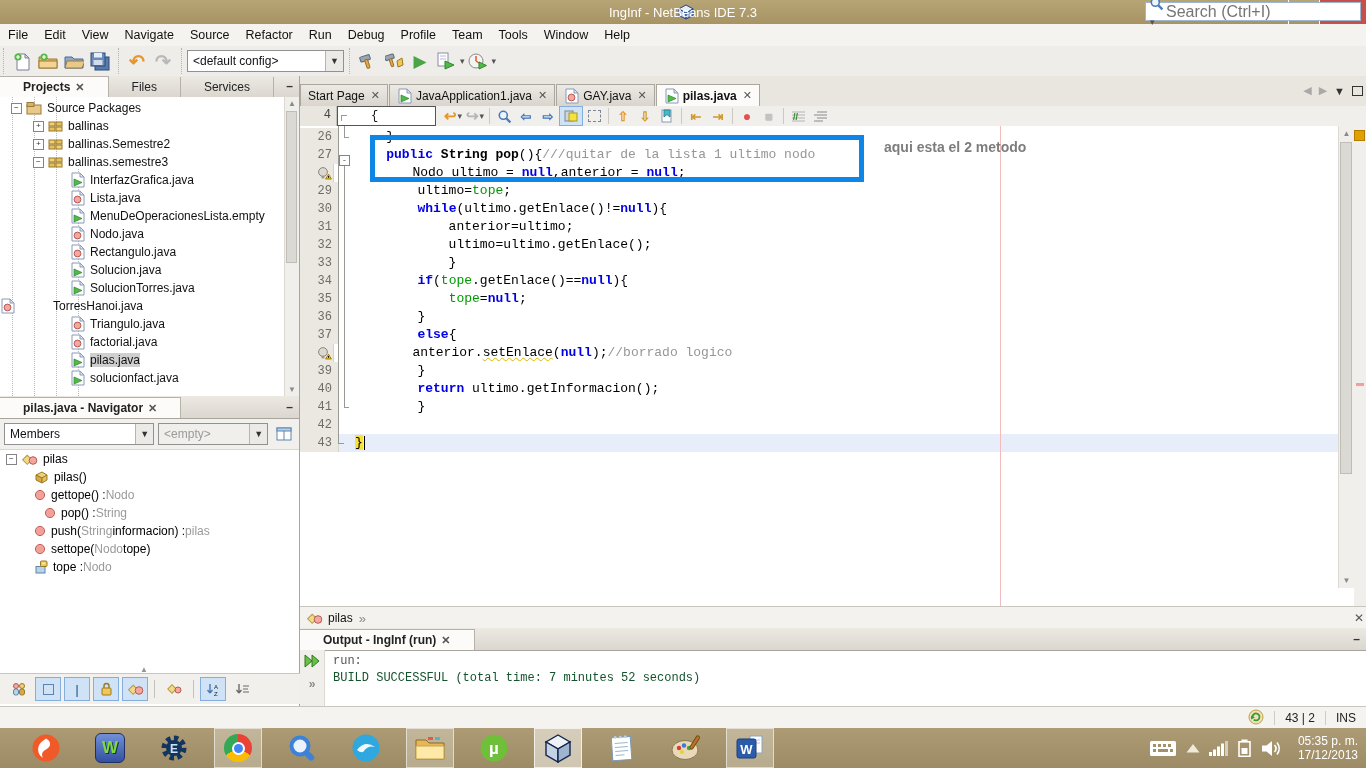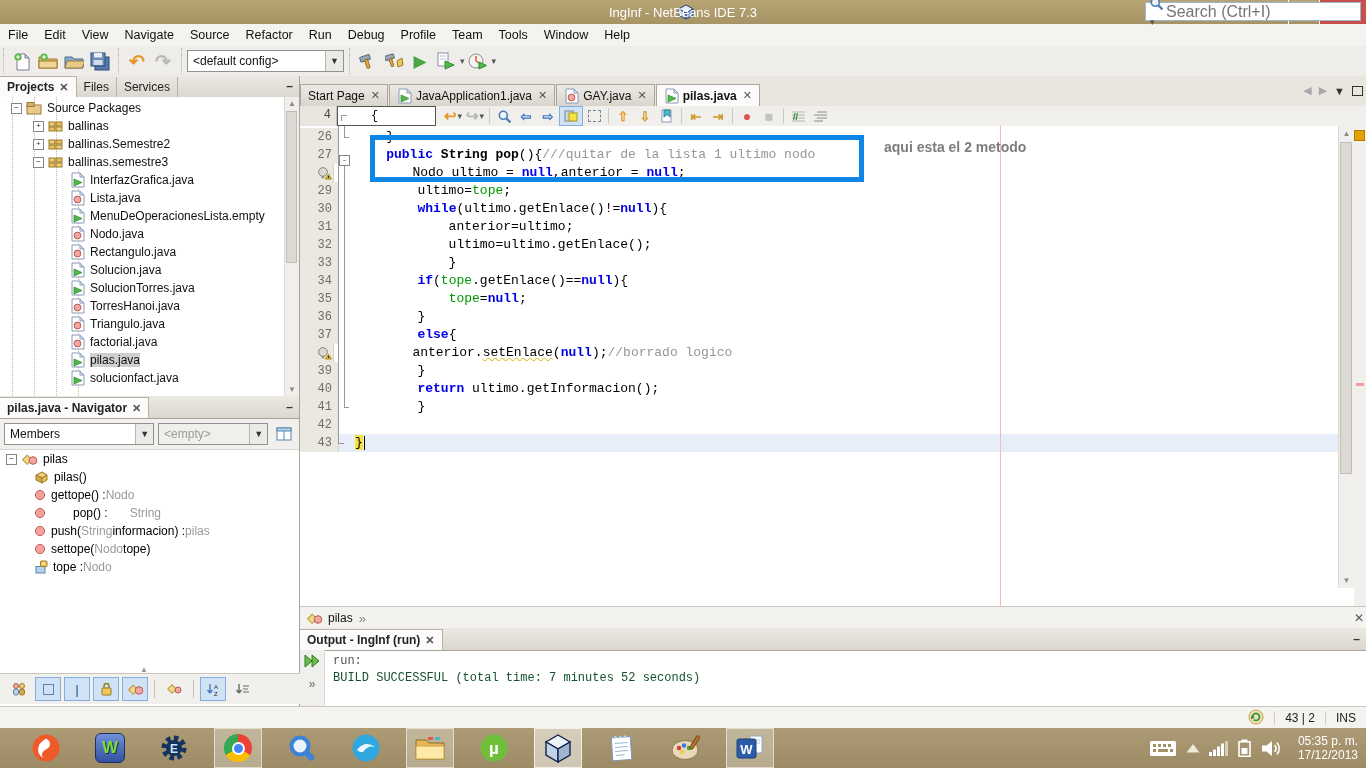--- a/index.html
+++ b/index.html
@@ -30,21 +30,21 @@
   .glyph-undo{color:#e8962a;font-size:19px;font-weight:bold;}
   .glyph-redo{color:#b9b9b9;font-size:19px;font-weight:bold;}
   .glyph-run{color:#49a546;font-size:17px;}
   .dd{color:#555;font-size:9px;margin-left:1px;}
   .combo{border:1px solid #919191;background:#fff;height:20px;display:flex;align-items:center;
          font-size:12px;padding-left:5px;}
   .combo .arrow{margin-left:auto;align-self:stretch;display:flex;align-items:center;padding:0 4px;
                 border-left:1px solid #b5b5b5;background:#eceae6;color:#333;font-size:9px;}
   
   .tabstrip{background:linear-gradient(#ece9e3,#dbd7cf);border-bottom:1px solid #a9a59c;display:flex;align-items:flex-end;}
-  .ptab{height:20px;display:flex;align-items:center;padding:0 7px;border-right:1px solid #b6b2a9;font-size:12px;color:#222;}
+  .ptab{height:20px;display:flex;align-items:center;padding:0 23px;border-right:1px solid #b6b2a9;font-size:12px;color:#222;}
   .ptab.active{background:#fcfbf9;font-weight:bold;border-top:1px solid #b6b2a9;}
   .ptab .x{margin-left:5px;color:#555;font-size:11px;}
   .min-dash{position:absolute;right:6px;top:3px;color:#333;font-weight:bold;}
   
   #left-col{position:absolute;left:0;top:76px;width:299px;height:630px;border-right:1px solid #a9a59c;background:#fff;}
   #projects-strip{position:absolute;left:0;top:0;width:299px;height:21px;}
   #projects-tree{position:absolute;left:0;top:21px;width:299px;height:299px;overflow:hidden;background:#fff;border-bottom:1px solid #a9a59c;}
   .trow{height:18px;display:flex;align-items:center;white-space:nowrap;position:relative;z-index:2;}
   .trow .exp{width:9px;height:9px;border:1px solid #848484;background:#fff;font:8px/8px "Liberation Mono",monospace;
              text-align:center;color:#333;margin-right:4px;flex:none;}
@@ -414,21 +414,21 @@
           <div class="trow" style="padding-left: 70px;">
             <span class="ticon">
               <svg width="15" height="16" viewBox="0 0 15 16" xmlns="http://www.w3.org/2000/svg">
                 <path d="M2 1 h8 l4 4 v10 h-12 z" fill="#fff" stroke="#8a9ab8"></path>
                 <path d="M10 1 l4 4 h-4 z" fill="#dce6f0" stroke="#8a9ab8"></path>
                 <polygon points="4,7 12,10.5 4,14" fill="#52b84a" stroke="#2a8a2a" stroke-width="0.7"></polygon>
               </svg>
             </span>
             <span class="tlabel">SolucionTorres.java</span>
           </div>
-          <div class="trow" style="padding-left: 70px;">
+          <div class="trow" style=" gap: 33px;">
             <span class="ticon">
               <svg width="15" height="16" viewBox="0 0 15 16" xmlns="http://www.w3.org/2000/svg">
                 <path d="M2 1 h8 l4 4 v10 h-12 z" fill="#fff" stroke="#8a9ab8"></path>
                 <path d="M10 1 l4 4 h-4 z" fill="#dce6f0" stroke="#8a9ab8"></path>
                 <circle cx="7.5" cy="9.5" r="3.4" fill="#f2a8a0" stroke="#b85a50"></circle>
               </svg>
             </span>
             <span class="tlabel">TorresHanoi.java</span>
           </div>
           <div class="trow" style="padding-left: 70px;">
@@ -527,21 +527,21 @@
           </div>
           <div class="trow" style="padding-left: 34px;">
             <span class="ticon">
               <svg width="12" height="12" viewBox="0 0 12 12" xmlns="http://www.w3.org/2000/svg">
                 <circle cx="6" cy="6" r="4.6" fill="#f2a09a" stroke="#c06055"></circle>
               </svg>
             </span>
             <span style="color: rgb(0, 0, 0);">gettope() : </span>
             <span style="color: rgb(154, 154, 154);">Nodo</span>
           </div>
-          <div class="trow" style="padding-left: 34px; gap: 22px;">
+          <div class="trow" style="padding-left: 44px;">
             <span class="ticon">
               <svg width="12" height="12" viewBox="0 0 12 12" xmlns="http://www.w3.org/2000/svg">
                 <circle cx="6" cy="6" r="4.6" fill="#f2a09a" stroke="#c06055"></circle>
               </svg>
             </span>
             <span style="color: rgb(0, 0, 0);">pop() : </span>
             <span style="color: rgb(154, 154, 154);">String</span>
           </div>
           <div class="trow" style="padding-left: 34px;">
             <span class="ticon">

